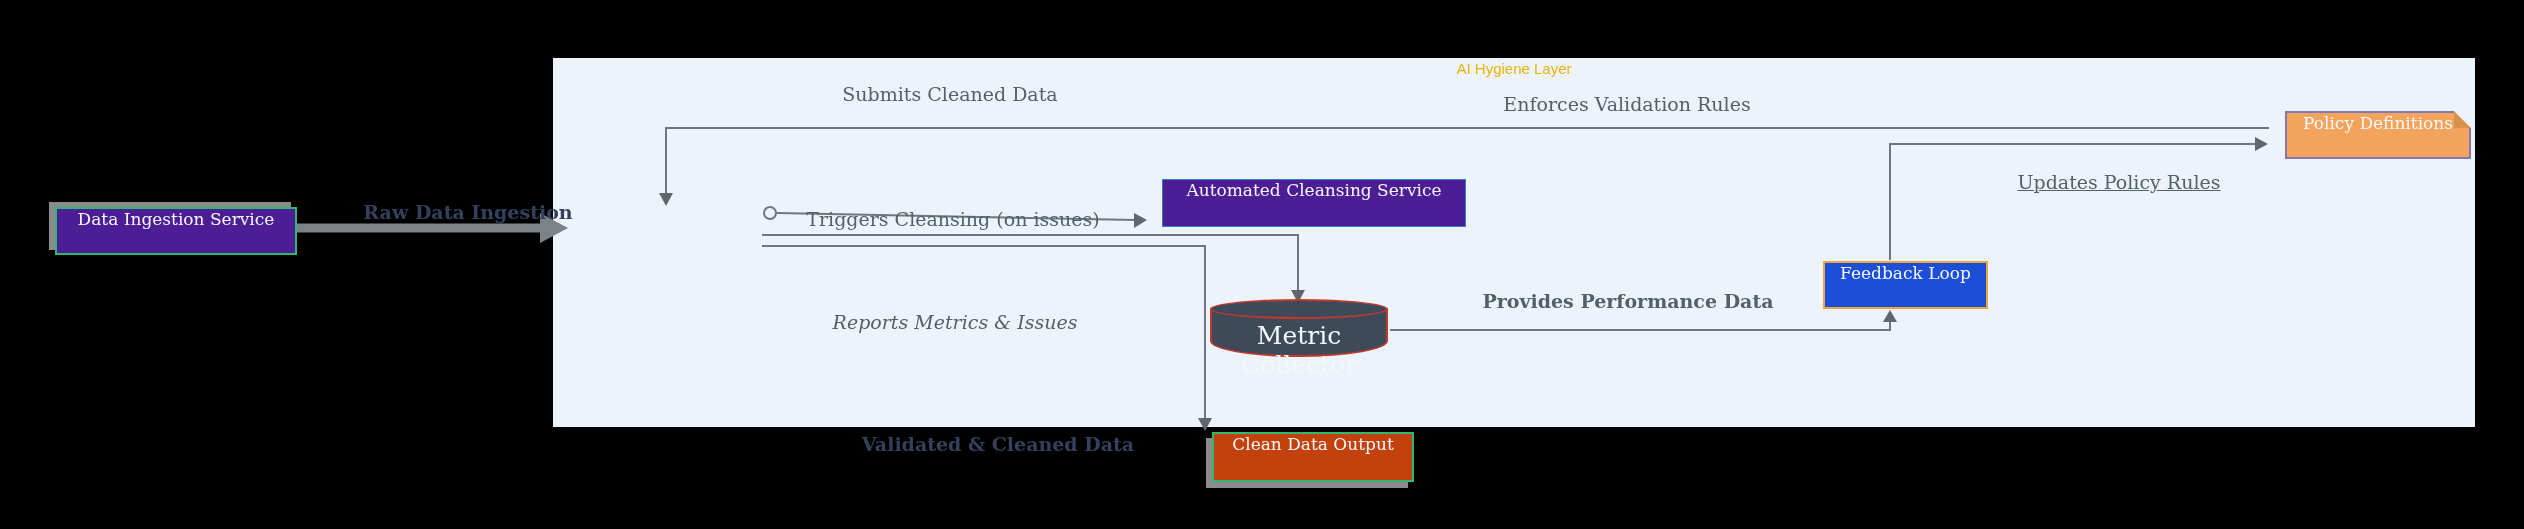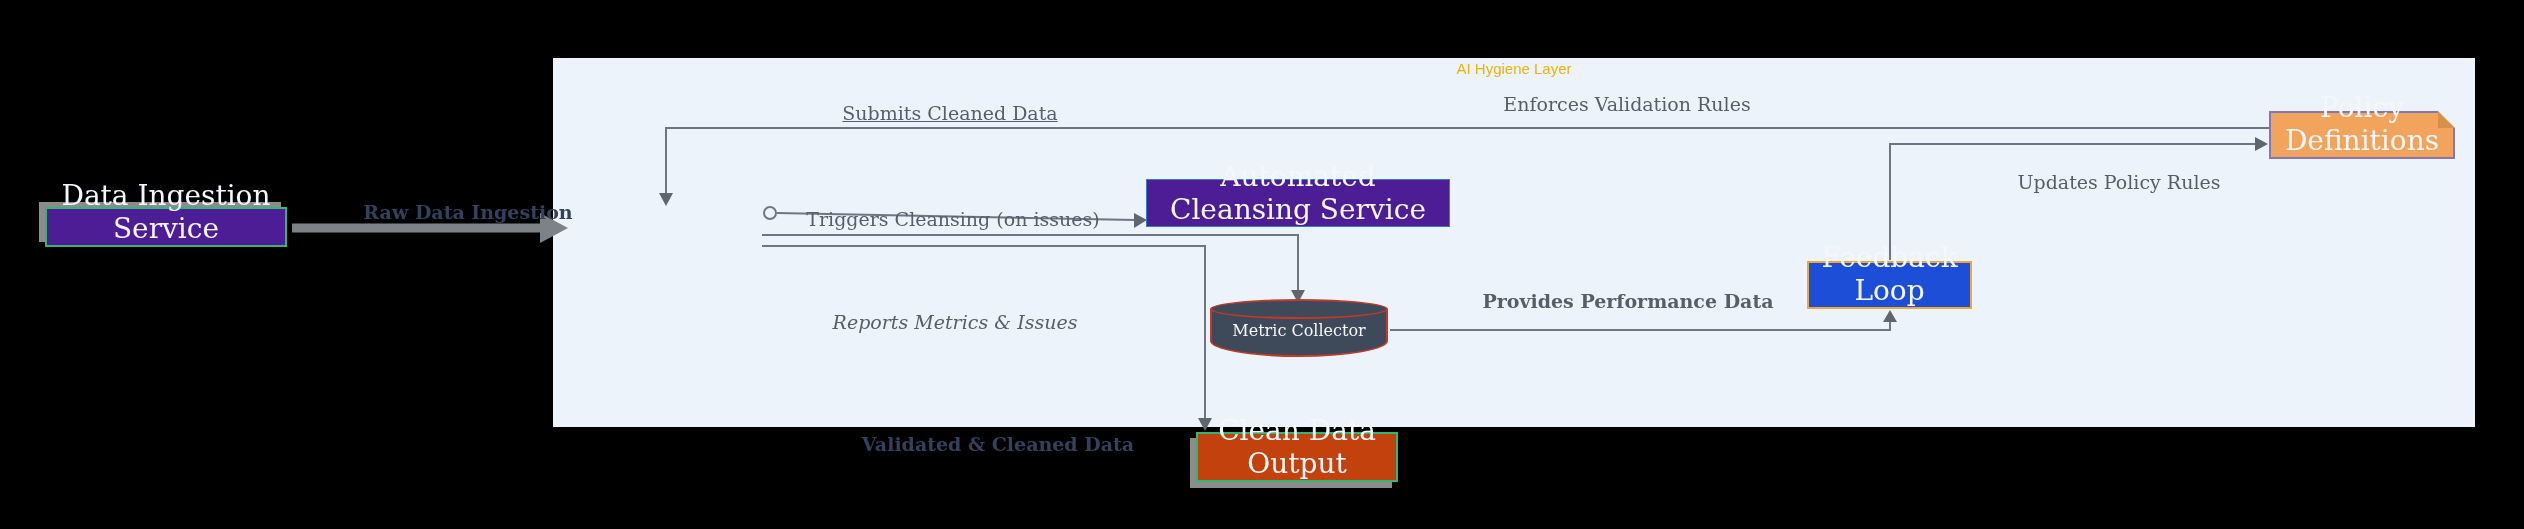--- a/index.html
+++ b/index.html
@@ -10,55 +10,55 @@
   .container-title{position:absolute;left:1334px;top:60px;width:360px;text-align:center;
     font-family:"Liberation Sans", sans-serif;font-size:15px;color:#eab308;}
   
   svg.edges{position:absolute;left:0;top:0;}
   .edge{stroke:#6d7683;stroke-width:2;fill:none;}
   .arrow{fill:#5f6670;stroke:none;}
   .thick{stroke:#7d8288;stroke-width:9;fill:none;}
   .thick-arrow{fill:#7d8288;stroke:none;}
   .circ{fill:#edf3fa;stroke:#6d7683;stroke-width:2;}
   
-  .node{position:absolute;display:flex;align-items:flex-end;justify-content:center;
-        font-size:28px;color:#f4f8fc;text-align:center;box-sizing:border-box;}
+  .node{position:absolute;display:flex;align-items:flex-start;justify-content:center;
+        font-size:17px;color:#f4f8fc;text-align:center;box-sizing:border-box;margin-left:16px;}
   .blue{background:#4c1d95;border:1px solid #2f7ec7;}
-  .n-dis{left:45px;top:207px;width:242px;height:40px;border:2px solid #2eb873;
+  .n-dis{left:39px;top:207px;width:242px;height:48px;border:2px solid #2eb873;
          box-shadow:-6px -5px 0 0 #8c8c8c;}
   .n-ve{left:570px;top:207px;width:192px;height:48px;}
   .n-acs{left:1146px;top:179px;width:304px;height:48px;}
   .n-fl{left:1807px;top:261px;width:165px;height:48px;background:#1d4ed8;border:2px solid #eda73a;}
   .n-cdo{left:1196px;top:432px;width:202px;height:50px;background:#c2410c;border:2px solid #2eb873;
          box-shadow:-6px 6px 0 0 #8c8c8c;}
   
   .cylinder{position:absolute;left:1210px;top:299px;width:178px;height:58px;}
   .cyl-body{position:absolute;top:10px;left:0;right:0;bottom:0;background:#3e4a5a;
             border:2px solid #c0392b;border-top:none;border-radius:0 0 50% 50% / 0 0 16px 16px;}
   .cyl-top{position:absolute;top:0;left:0;right:0;height:20px;background:#3e4a5a;
            border:2px solid #c0392b;border-radius:50%;box-sizing:border-box;}
   .cyl-label{position:absolute;left:0;right:0;top:22px;text-align:center;
-             font-size:16px;color:#f4f8fc;}
+             font-size:25px;color:#f4f8fc;}
   
   .note{left:2269px;top:111px;width:186px;height:48px;background:#f2a45c;border:2px solid #8577b5;}
   .note .fold-flap{position:absolute;top:-2px;right:-2px;width:0;height:0;
       border-bottom:17px solid #d8914b;border-right:17px solid transparent;z-index:1;}
   .note .fold-cover{position:absolute;top:-2px;right:-2px;width:0;height:0;
       border-top:17px solid #edf3fa;border-left:17px solid transparent;z-index:2;}
   .note .note-label{position:relative;z-index:0;}
   
   .elabel{position:absolute;transform:translate(-50%,-50%);white-space:nowrap;
           font-size:19px;color:#555f6b;}
   .elabel.dark{color:#33415c;font-weight:bold;margin-left:40px;}
-  .l-submits{left:950px;top:113px;text-decoration:underline;}
+  .l-submits{left:950px;top:94px;}
   .l-enforces{left:1627px;top:104px;}
   .l-triggers{left:953px;top:219px;}
   .l-reports{left:955px;top:322px;font-style:italic;}
   .l-provides{left:1628px;top:301px;font-weight:bold;}
-  .l-updates{left:2119px;top:182px;}
+  .l-updates{left:2119px;top:182px;text-decoration:underline;}
   .l-raw{left:428px;top:212px;}
   .l-validated{left:958px;top:444px;}
 </style>
 </head>
 <body>
 
 <div class="stage">
 
   <div class="container"></div>
   <div class="container-title">AI Hygiene Layer</div>

